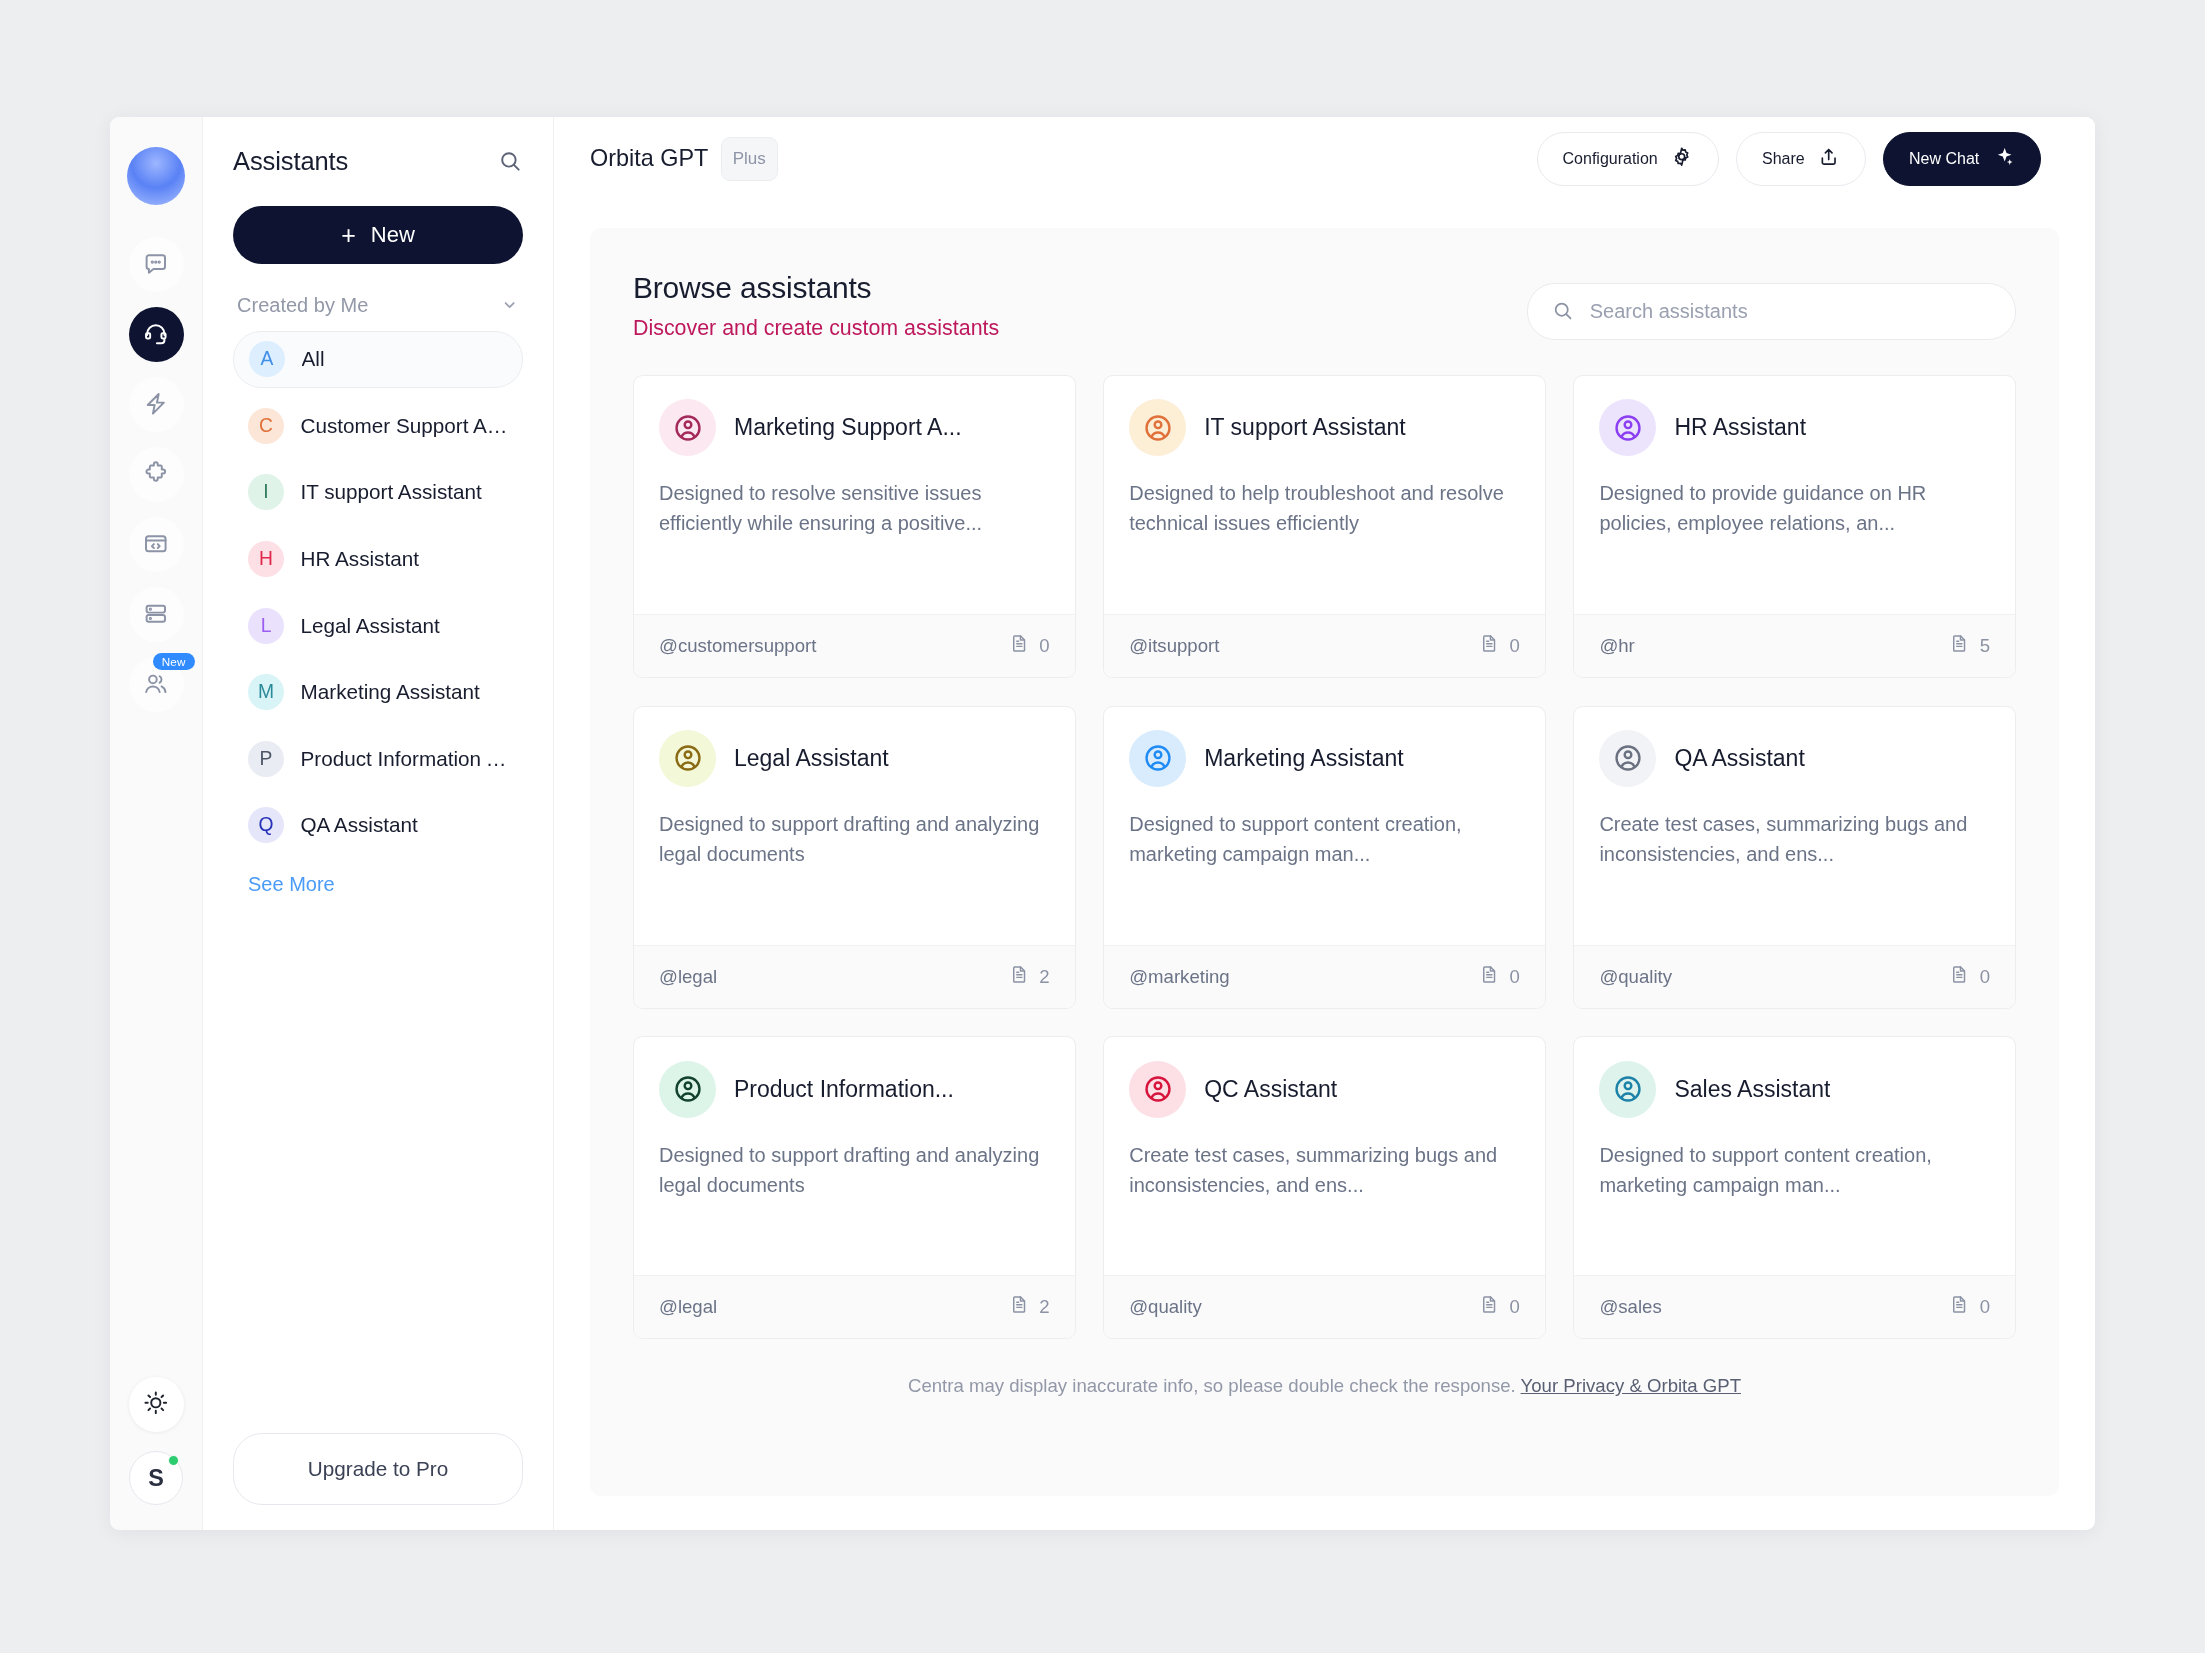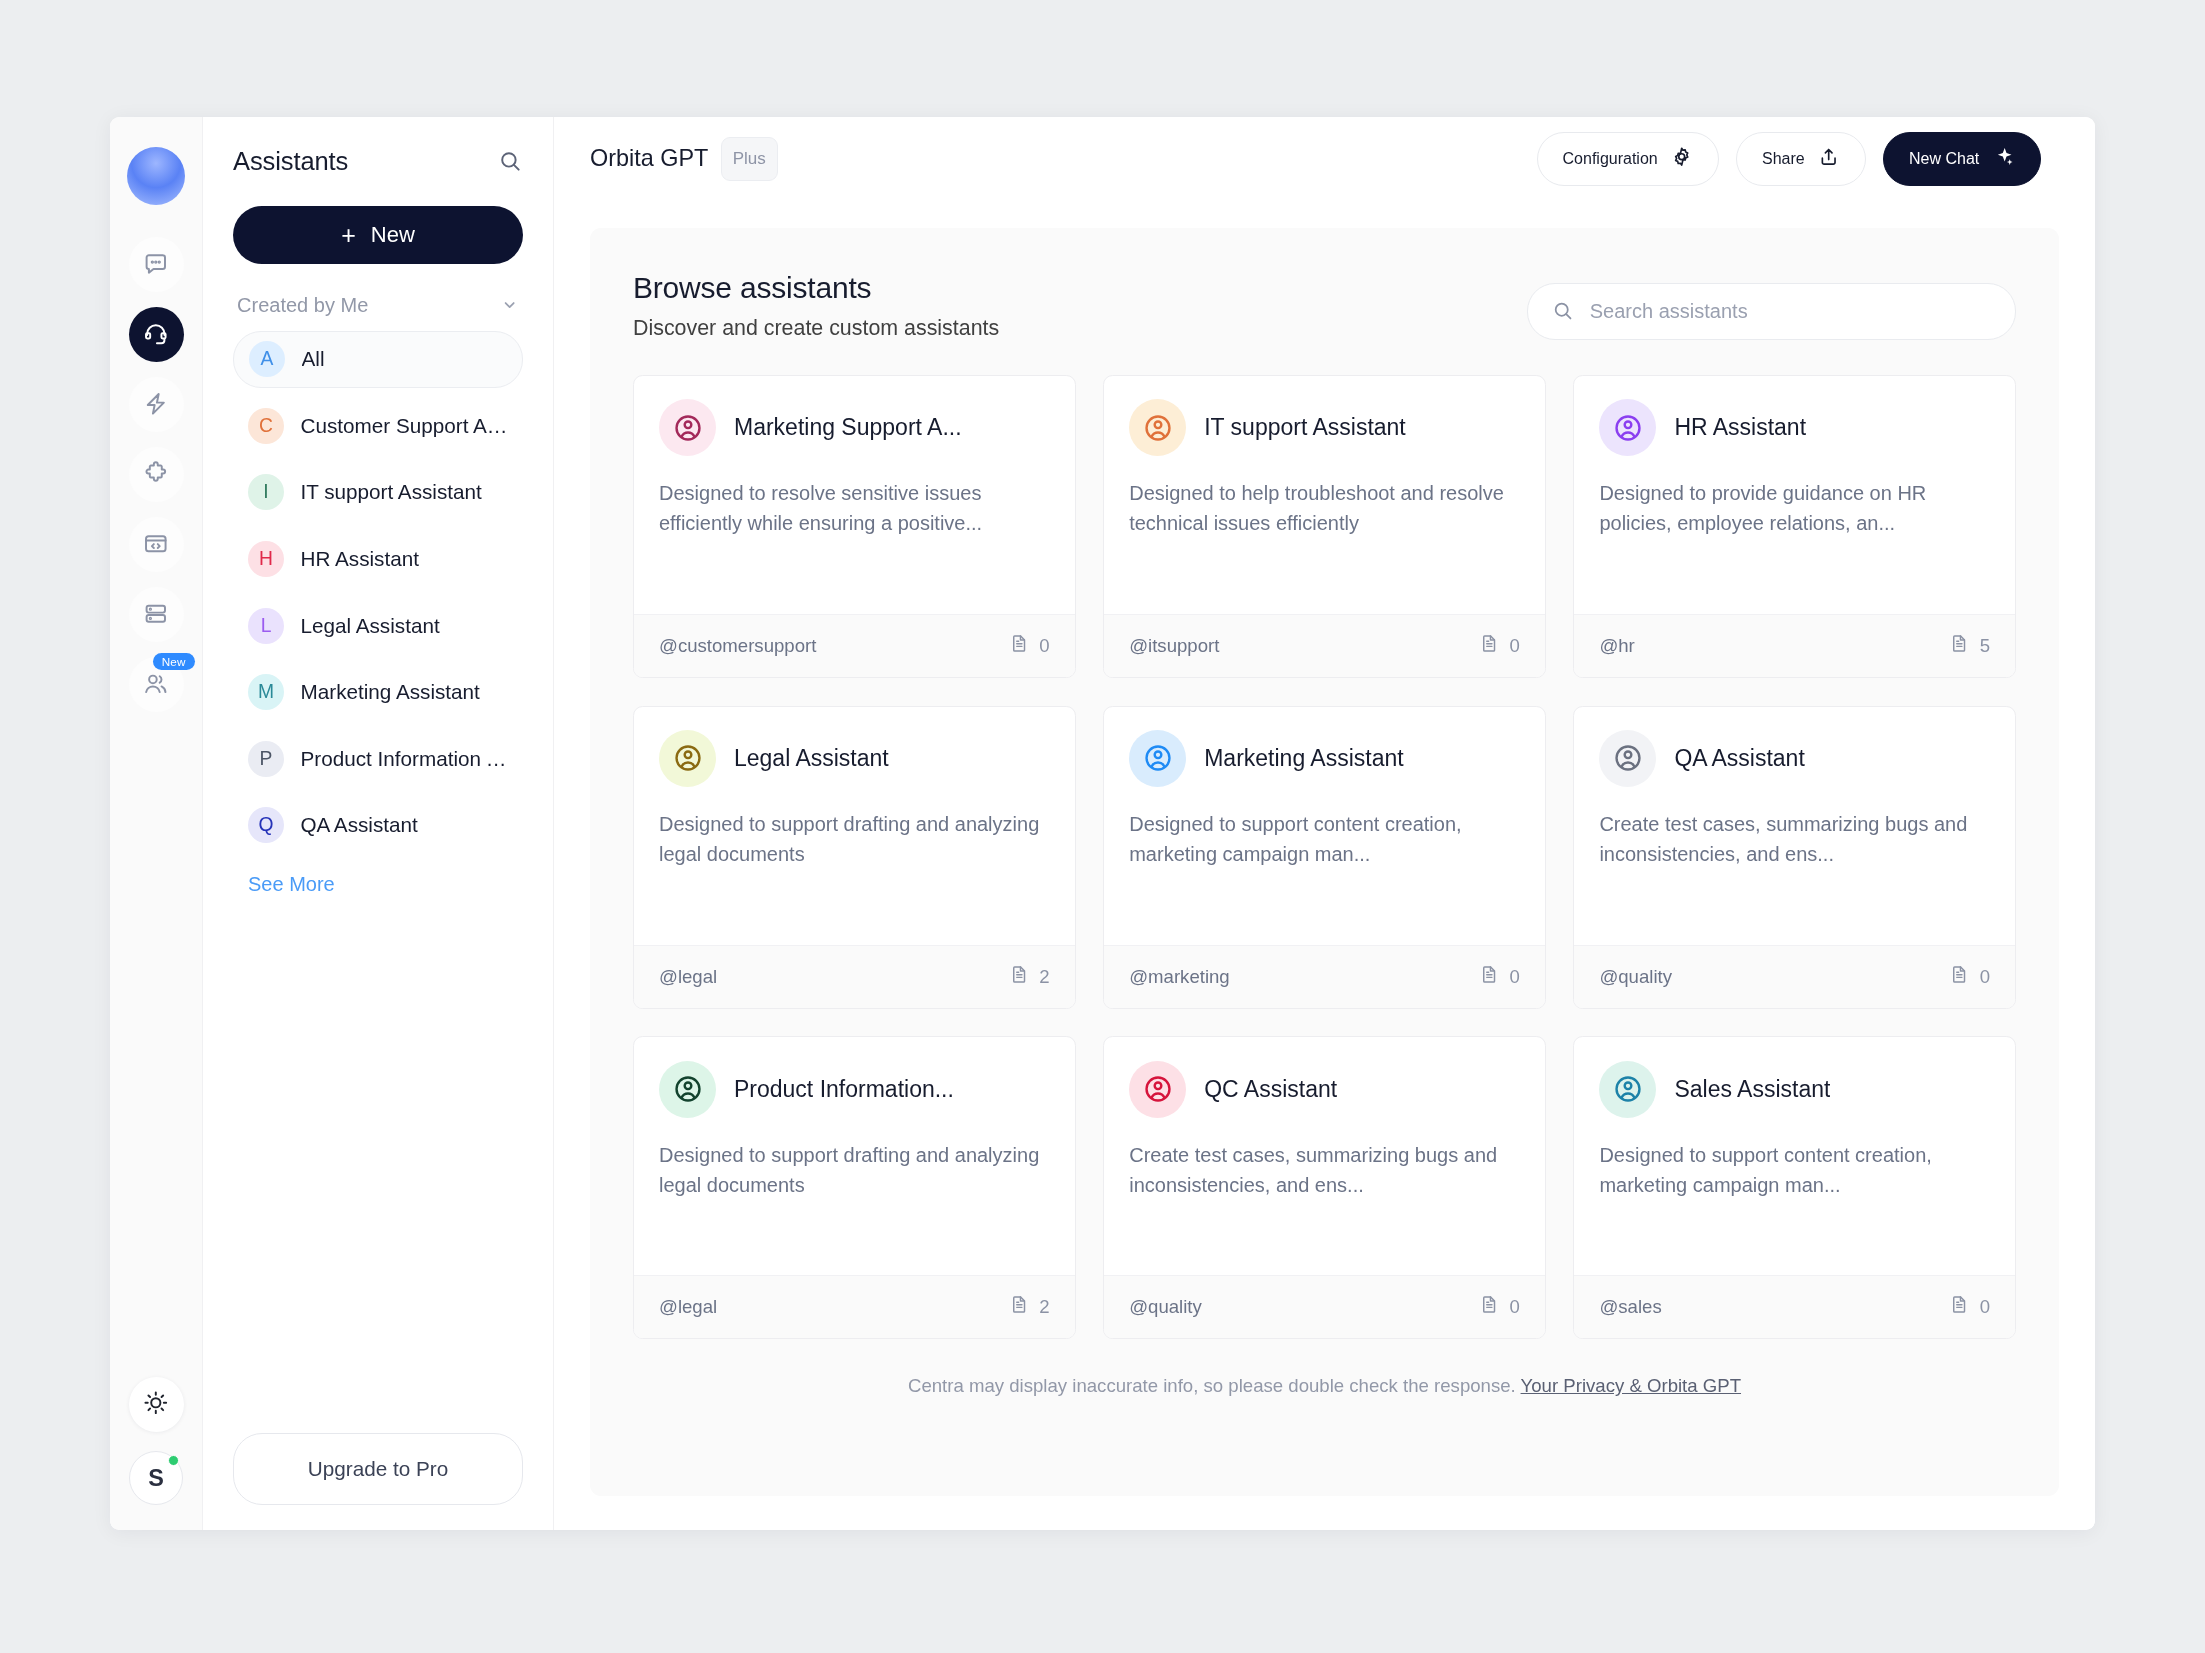--- a/index.html
+++ b/index.html
@@ -157,21 +157,21 @@
     background: #fafafa; border-radius: 11px;
     display: flex; flex-direction: column;
     padding: 43px 43px 0 43px;
     overflow: hidden;
   }
   .browse-row {
     display: flex; align-items: flex-start; justify-content: space-between;
     margin-bottom: 34px;
   }
   .browse-title { font-size: 30px; color: #171c2e; font-weight: 400; letter-spacing: -0.2px; }
-  .browse-sub { font-size: 21.4px; color: #404040; margin-top: 11px; }
+  .browse-sub { font-size: 21.4px; color: #be185d; margin-top: 11px; }
   .search-box {
     width: 489px; height: 57px; border-radius: 28px;
     background: #fff; border: 0.7px solid #e9ebef;
     display: flex; align-items: center; gap: 15px;
     padding: 0 23.4px; margin-top: 12.4px;
   }
   .search-box svg { width: 23.4px; height: 23.4px; flex: 0 0 23.4px; }
   .search-box .stroke { fill: none; stroke: #8b92a4; stroke-width: 1.8; stroke-linecap: round; }
   .search-box input {
     border: 0; outline: 0; background: transparent;

